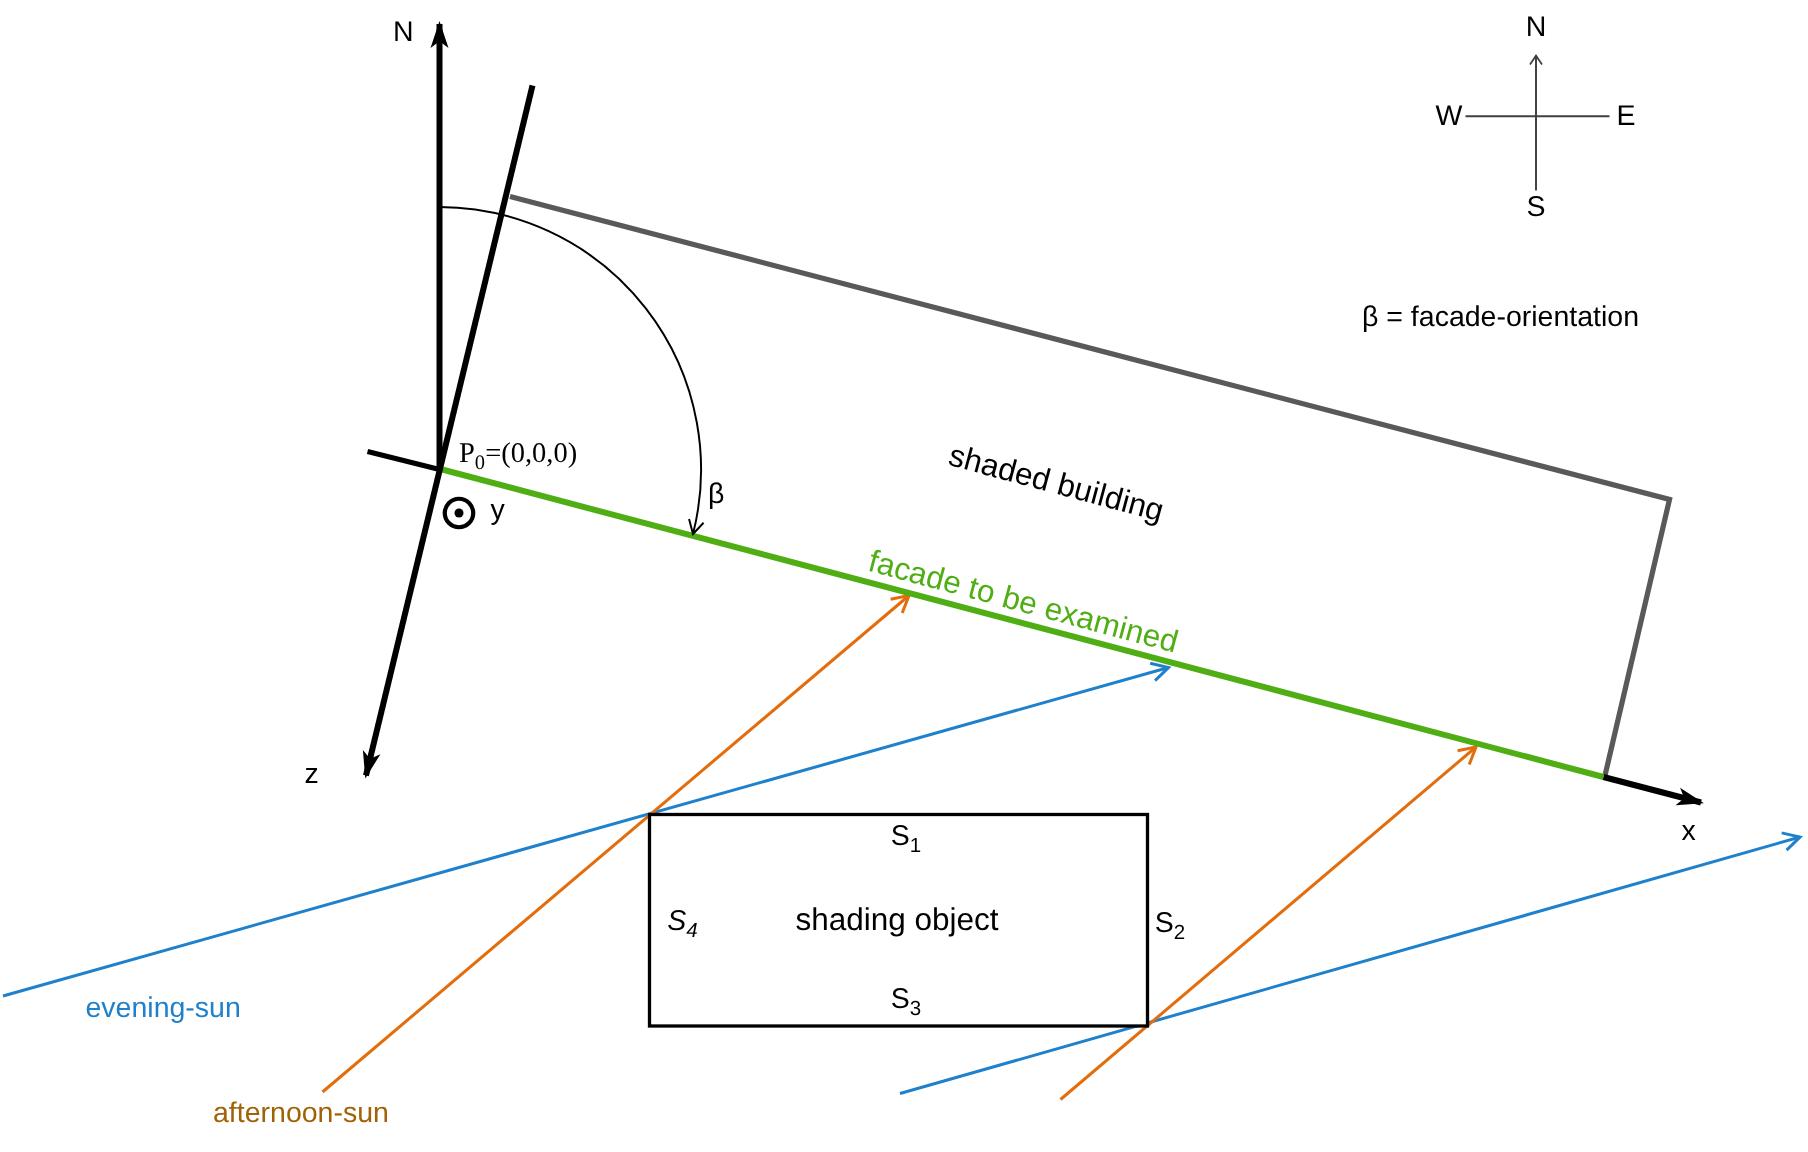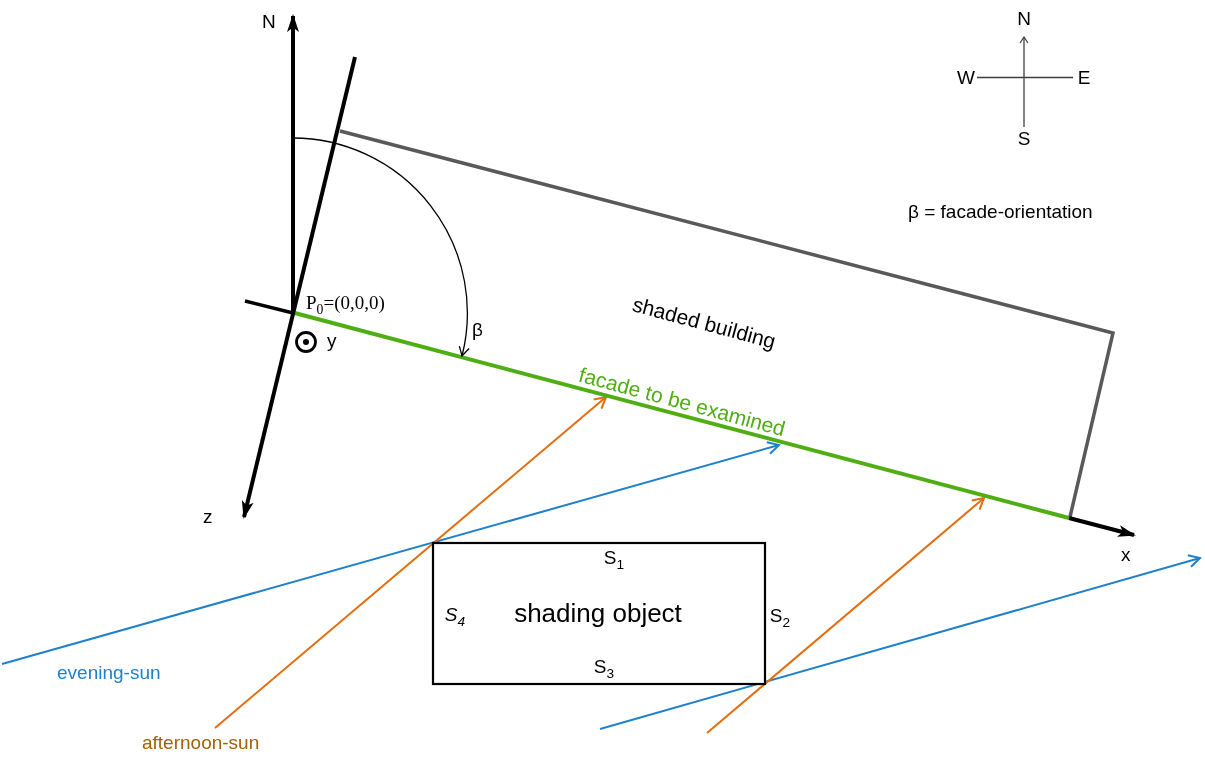--- a/index.html
+++ b/index.html
@@ -33,21 +33,21 @@
     line-height: 0;
   }
   .centered {
     transform: translate(-50%, -50%);
   }
   .rot {
     font-size: 21px;
     transform: translate(-50%, -50%) rotate(15deg);
   }
   .big {
-    font-size: 26px;
+    font-size: 21px;
     text-align: center;
   }
 </style>
 </head>
 <body>
 
 <div id="canvas">
 
   <svg id="diagram-svg" width="1205" height="768" viewBox="0 0 1205 768">
     <defs>
@@ -104,21 +104,21 @@
   <div class="lbl" style="left:1121px; top:544px;">x</div>
 
   <div class="lbl" style="left:472px; top:319px;">β</div>
 
   <div class="lbl rot" style="left:704px; top:323px;">shaded building</div>
 
   <div class="lbl rot" style="left: 682px; top: 402px; color: rgb(79, 174, 20);">facade to be examined</div>
 
   <div class="lbl big centered" style="left:598px; top:614px;">shading object</div>
 
-  <div class="lbl centered" style="left:604px; top:558px;margin-left:10px;"><span>S</span><sub>1</sub></div>
+  <div class="lbl centered" style="left:604px; top:558px;"><span>S</span><sub>1</sub></div>
 
   <div class="lbl centered" style="left:780px; top:616px;"><span>S</span><sub>2</sub></div>
 
   <div class="lbl centered" style="left:604px; top:667px;"><span>S</span><sub>3</sub></div>
 
   <div class="lbl centered" style="left:455px; top:615px;font-style:italic;"><span>S</span><sub>4</sub></div>
 
   <div class="lbl" style="left: 47px; top: 662px; color: rgb(31, 128, 204); margin-left: 10px;">evening-sun</div>
 
   <div class="lbl" style="left: 142px; top: 732px; color: #a16207;">afternoon-sun</div>

